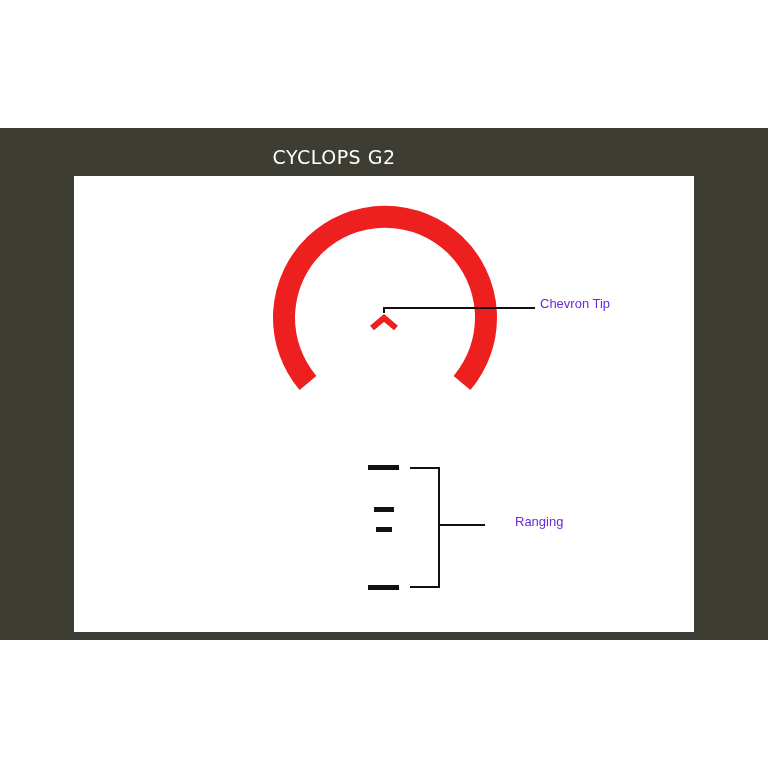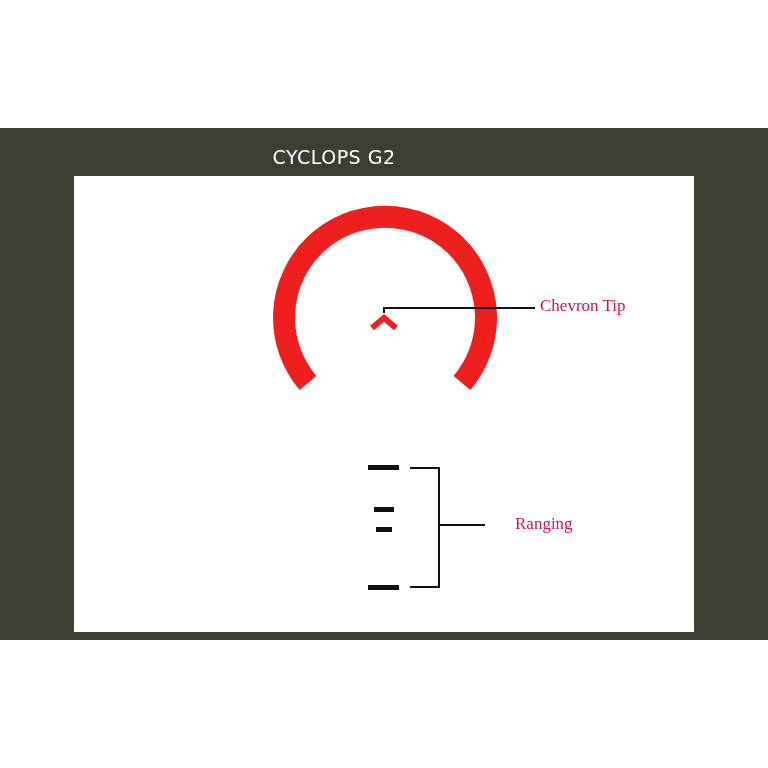--- a/index.html
+++ b/index.html
@@ -1,21 +1,21 @@
 <!DOCTYPE html>
 <html><head>
   <meta charset="utf-8">
   <style>
     html, body { margin: 0; padding: 0; }
     body { width: 768px; height: 768px; background: #ffffff; position: relative; overflow: hidden; font-family: "DejaVu Sans", sans-serif; }
     .panel { position: absolute; left: 0; top: 128px; width: 768px; height: 512px; background: #3e3d34; }
     .title { position: absolute; left: 0; top: 146px; width: 668px; text-align: center; color: #ffffff; font-size: 19px; letter-spacing: 0.5px; font-family: "DejaVu Sans", sans-serif; }
     .canvas { position: absolute; left: 74px; top: 176px; width: 620px; height: 456px; background: #ffffff; }
     svg { position: absolute; left: 0; top: 0; }
-    .lbl { position: absolute; font-size: 17px; color: #be185d; font-family: Liberation Serif, serif; }
+    .lbl { position: absolute; font-size: 13px; color: #6d28d9; font-family: Liberation Sans, sans-serif; }
   </style>
 </head>
 <body>
 
 <div class="panel"></div>
 <div class="title">CYCLOPS G2</div>
 <div class="canvas"></div>
 
 <svg width="768" height="768">
 

